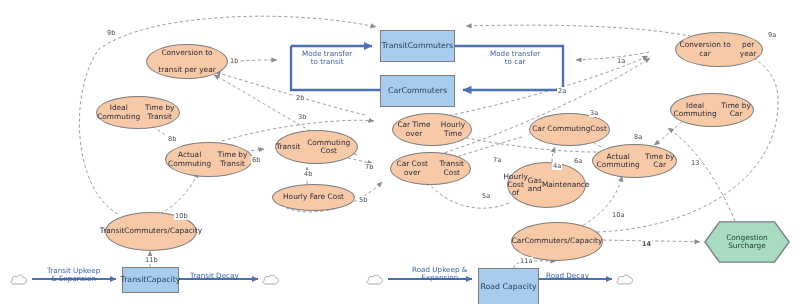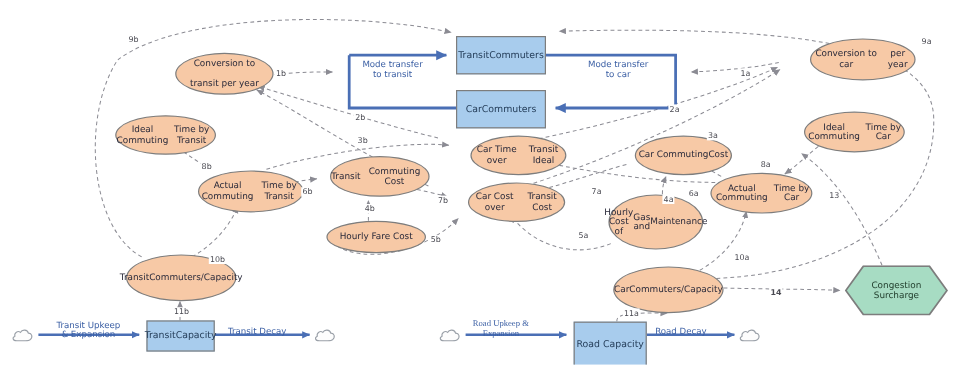--- a/index.html
+++ b/index.html
@@ -163,21 +163,21 @@
         <span>Time by Transit</span>
       </div>
       <div class="node aux" style="left: 670px; top: 93px; width: 84px; height: 34px;">
         <span>Ideal Commuting</span>
         <br>
         <span>Time by Car</span>
       </div>
       <div class="node aux" style="left: 392px; top: 113px; width: 80px; height: 33px;">
         <span>Car Time over</span>
         <br>
-        <span>Transit Ideal</span>
+        <span>Hourly Time</span>
       </div>
       <div class="node aux" style="left: 529px; top: 113px; width: 81px; height: 33px;">
         <span>Car Commuting</span>
         <br>
         <span>Cost</span>
       </div>
       <div class="node aux" style="left: 165px; top: 142px; width: 88px; height: 35px;">
         <span>Actual Commuting</span>
         <br>
         <span>Time by Transit</span>
@@ -240,21 +240,21 @@
           <polygon points="18,1 82,1 99,25 82,49 18,49 1,25" fill="#a7dcc3" stroke="#7d7d7d" stroke-width="1.4" vector-effect="non-scaling-stroke"></polygon>
         </svg>
         <div class="hexlabel"><span>Congestion</span><br><span>Surcharge</span></div>
       </div>
     </div>
   <div id="labels">
       <div class="flowlabel" style="left: 302px; top: 50px;"><span>Mode transfer</span><br><span>to transit</span></div>
       <div class="flowlabel" style="left: 490px; top: 50px;"><span>Mode transfer</span><br><span>to car</span></div>
       <div class="flowlabel" style="left: 47px; top: 267px;"><span>Transit Upkeep</span><br><span>&amp; Expansion</span></div>
       <div class="flowlabel" style="left: 190px; top: 272px;"><span>Transit Decay</span></div>
-      <div class="flowlabel" style="left: 394px; top: 266px; font-family: Liberation Serif, serif;"><span>Road Upkeep &amp;</span><br><span>Expansion</span></div>
+      <div class="flowlabel" style="left: 412px; top: 266px;"><span>Road Upkeep &amp;</span><br><span>Expansion</span></div>
       <div class="flowlabel" style="left: 546px; top: 272px;"><span>Road Decay</span></div>
       <div class="edgelabel" style="left: 229px; top: 57px;">1b</div>
       <div class="edgelabel" style="left: 616px; top: 57px;">1a</div>
       <div class="edgelabel" style="left: 295px; top: 94px;">2b</div>
       <div class="edgelabel" style="left: 557px; top: 87px;">2a</div>
       <div class="edgelabel" style="left: 297px; top: 113px;">3b</div>
       <div class="edgelabel" style="left: 557px; top: 109px; margin-left: 32px;">3a</div>
       <div class="edgelabel" style="left: 303px; top: 170px;">4b</div>
       <div class="edgelabel" style="left: 552px; top: 162px;">4a</div>
       <div class="edgelabel" style="left: 358px; top: 196px;">5b</div>

